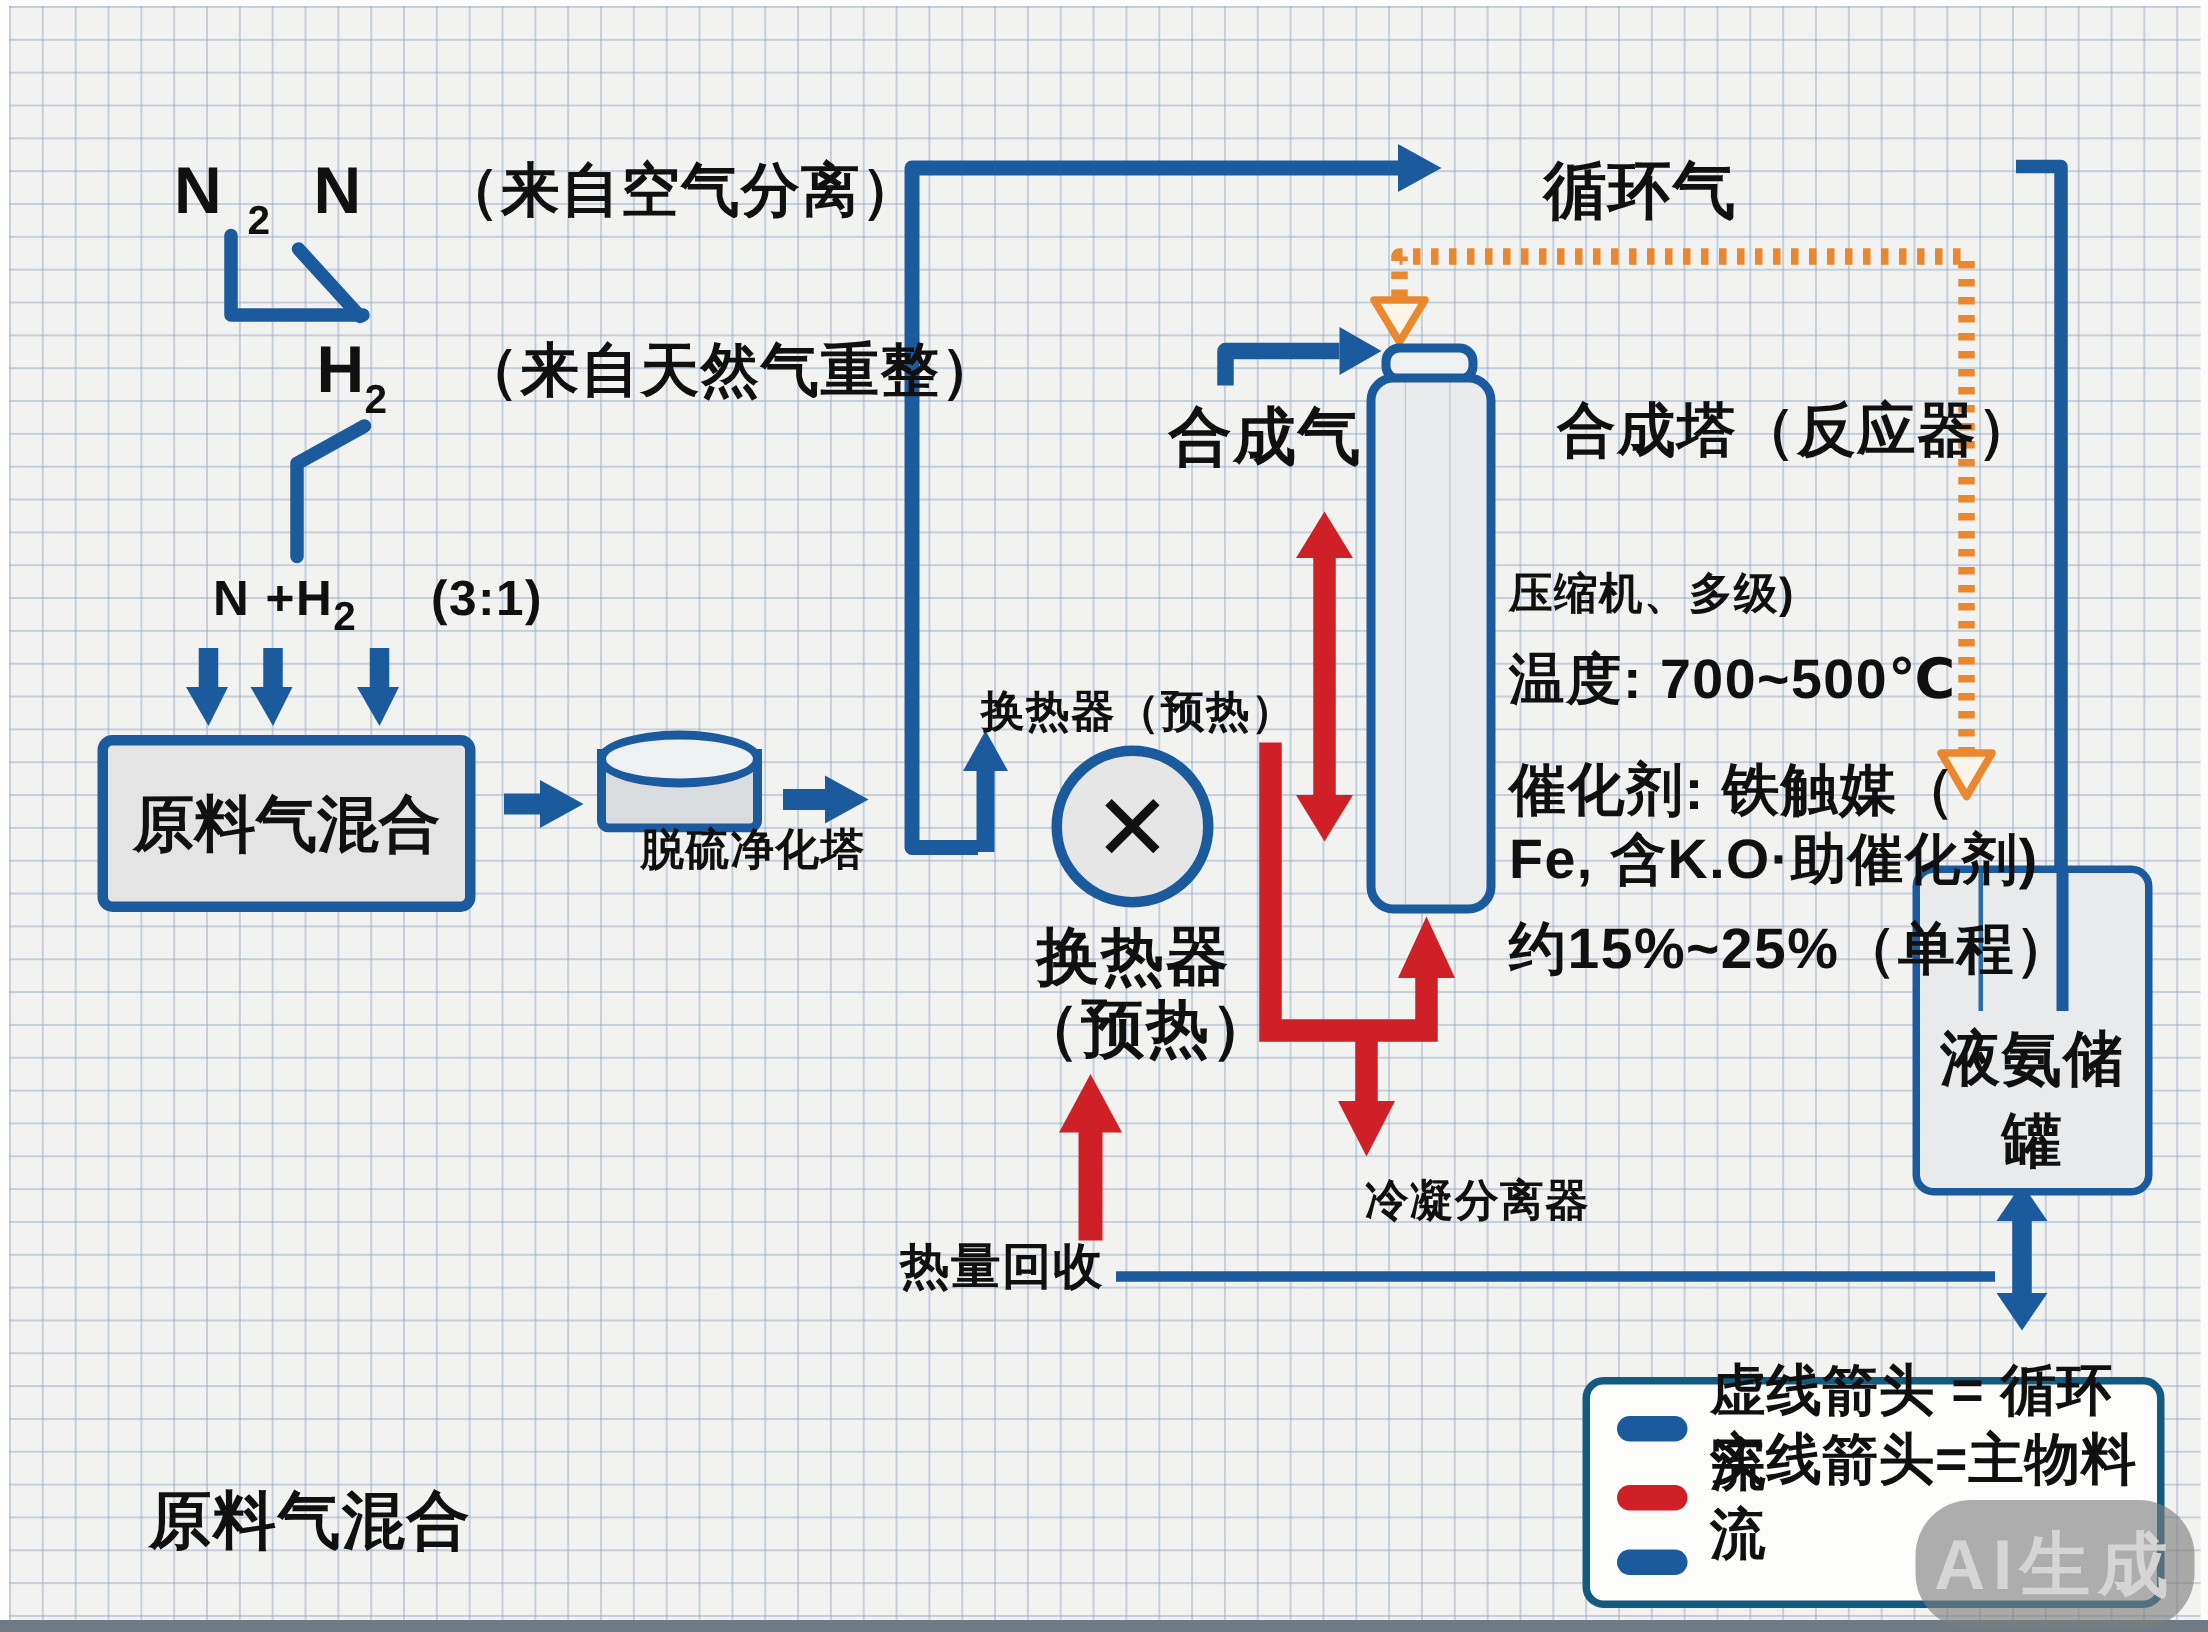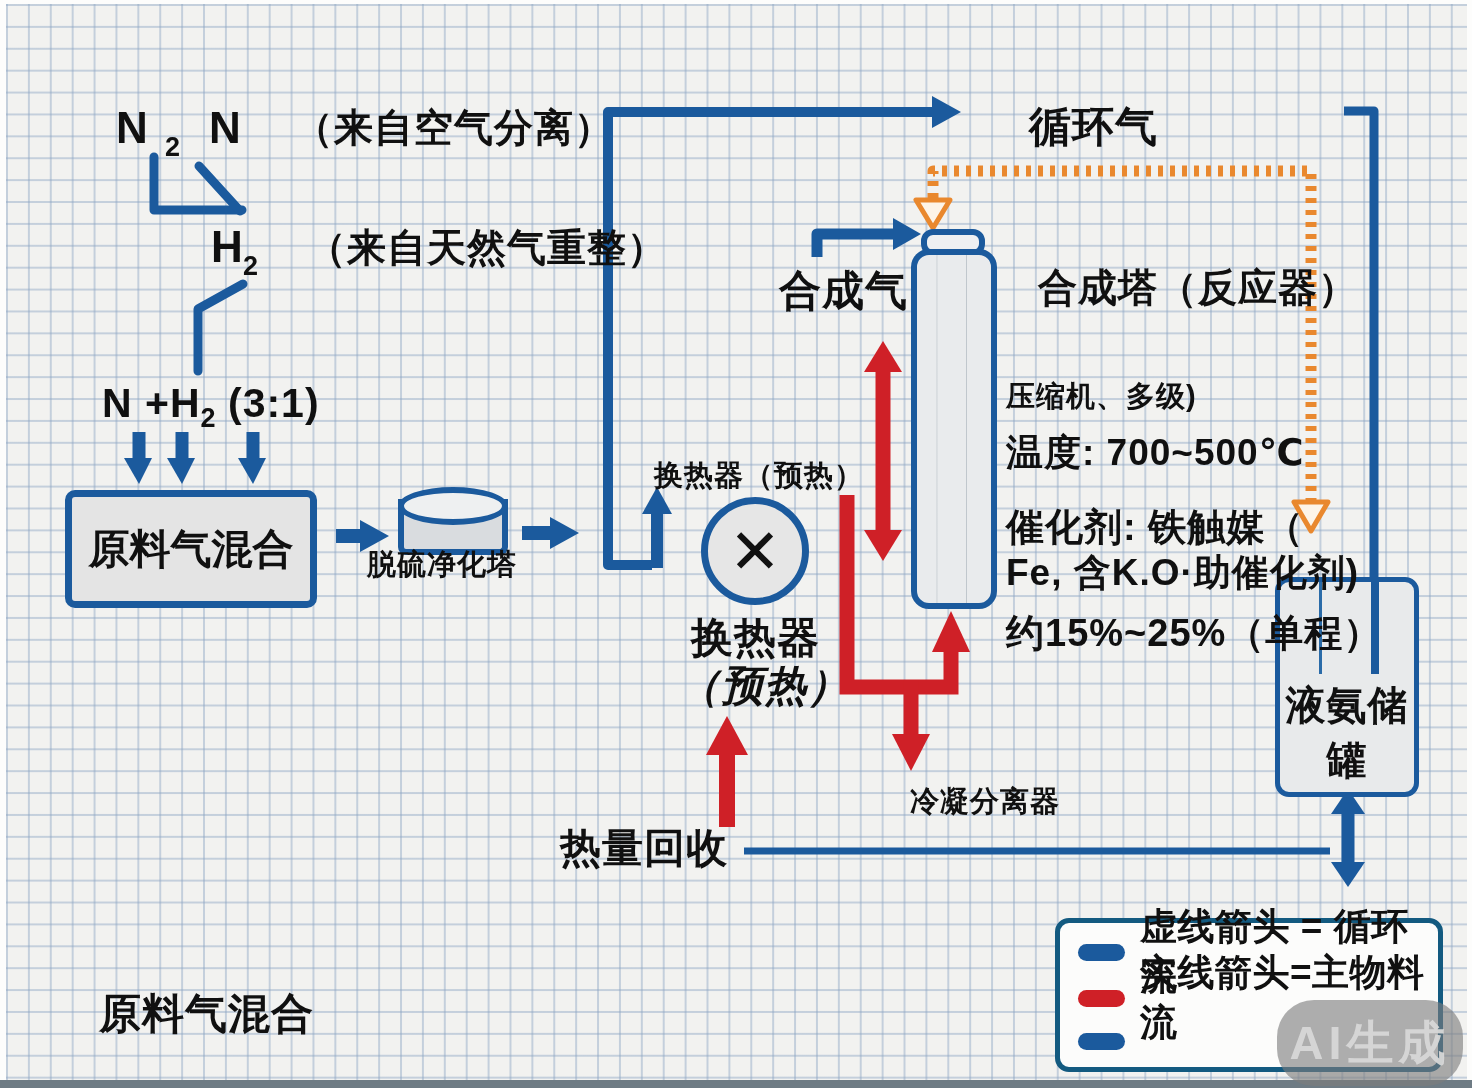--- a/index.html
+++ b/index.html
@@ -27,38 +27,38 @@
   .hx-circle{left:701px;top:497px;width:108px;height:108px;border-radius:50%;
              border:7px solid #1b5a9d;background:#e6e6e6;display:flex;align-items:center;
              justify-content:center;font-size:62px;color:#111;}
   
   .reactor-lid{left:921px;top:229px;width:64px;height:27px;border:6px solid #1b5a9d;
                border-radius:12px;background:#eef0f2;}
   .reactor-body{left:911px;top:249px;width:86px;height:360px;border:6px solid #1b5a9d;border-radius:18px;
                 background:linear-gradient(90deg,transparent 26%,rgba(150,162,172,.55) 27%,transparent 28%,
                 transparent 66%,rgba(150,162,172,.55) 67%,transparent 68%),#e9ebed;}
   
-  .tank{left:1275px;top:577px;width:144px;height:220px;border:5px solid #1b5a9d;border-radius:14px;
+  .tank{left:1275px;top:577px;width:160px;height:220px;border:5px solid #1b5a9d;border-radius:14px;
         background:#e8eaeb;}
   .tank .vline{position:absolute;top:0;width:3px;height:92px;background:#2a6ba8;}
   .tank .pipe{position:absolute;top:0;width:8px;height:92px;background:#1b5a9d;}
   .tank .tank-label{position:absolute;left:0;right:0;top:96px;text-align:center;font-size:40px;letter-spacing:1px;}
   
   .legend{left:1055px;top:918px;width:388px;height:154px;border:5px solid #135a80;border-radius:14px;
           background:#fcfcfb;display:flex;flex-direction:column;justify-content:center;
           padding:6px 0 6px 18px;z-index:2;}
   .legend .row{display:flex;align-items:center;height:46px;}
   .legend .swatch{width:47px;height:17px;border-radius:9px;margin-right:15px;flex:0 0 auto;}
   .legend .ltext{font-size:37px;letter-spacing:0.5px;}
   
   .watermark{left:1277px;top:1000px;width:186px;height:86px;border-radius:37px;
              background:rgba(125,125,125,.62);display:flex;align-items:center;justify-content:center;
              z-index:4;color:rgba(215,215,215,.95);font-size:47px;letter-spacing:5px;}
   .sub{font-size:27px;vertical-align:-10px;letter-spacing:0;}
-  .fs44{font-size:44px;} .fs42{font-size:42px;} .fs41{font-size:41px;} .fs40{font-size:29px;}
+  .fs44{font-size:44px;} .fs42{font-size:42px;} .fs41{font-size:33px;margin-left:40px;} .fs40{font-size:29px;}
   .fs39{font-size:39px;margin-left:32px;} .fs38{font-size:38px;} .fs37{font-size:37px;} .fs27{font-size:27px;}
 </style>
 </head>
 <body>
 
 <div class="stage">
   <div class="paper"></div>
 
   <svg class="lines" width="1472" height="1088" viewBox="0 0 1472 1088">
 
@@ -167,29 +167,29 @@
   <div class="lbl fs27" style="left:165px;top:133px;">2</div>
   <div class="lbl fs44" style="left:209px;top:105px;">N</div>
   <div class="lbl fs39" style="left:262px;top:108px;">（来自空气分离）</div>
 
   <div class="lbl fs44" style="left:211px;top:224px;">H</div>
   <div class="lbl fs27" style="left:243px;top:252px;">2</div>
   <div class="lbl fs39" style="left:275px;top:228px;">（来自天然气重整）</div>
 
   <div class="lbl" style="left:102px;top:382px;"><span class="fs41">N +H</span><span class="sub">2</span><span class="fs41"> (3:1)</span></div>
 
-  <div class="lbl fs40" style="left:367px;top:552px;width:198px;text-align:left;font-family:Liberation Mono, monospace;">脱硫净化塔</div>
+  <div class="lbl fs40" style="left:379px;top:552px;width:198px;text-align:right;">脱硫净化塔</div>
 
   <div class="lbl fs42" style="left:993px;top:105px;padding-left:36px;">循环气</div>
   <div class="lbl fs42" style="left:779px;top:269px;">合成气</div>
   <div class="lbl fs39" style="left:1006px;top:268px;">合成塔（反应器）</div>
 
   <div class="lbl fs40" style="left:654px;top:460px;">换热器（预热）</div>
   <div class="lbl fs42" style="left:691px;top:616px;">换热器</div>
-  <div class="lbl fs42" style="left:678px;top:664px;font-style:italic;">（预热）</div>
+  <div class="lbl fs42" style="left:678px;top:664px;">（预热）</div>
 
   <div class="lbl fs40" style="left:1006px;top:381px;">压缩机、多级)</div>
   <div class="lbl fs37" style="left:1006px;top:434px;">温度: 700~500℃</div>
   <div class="lbl fs38" style="left:1006px;top:508px;">催化剂: 铁触媒（</div>
   <div class="lbl fs37" style="left:1006px;top:554px;">Fe, 含K.O·助催化剂)</div>
   <div class="lbl fs38" style="left:1006px;top:614px;">约15%~25%（单程）</div>
 
   <div class="lbl fs40" style="left:910px;top:786px;">冷凝分离器</div>
   <div class="lbl fs41" style="left:560px;top:827px;">热量回收</div>
   <div class="lbl fs42" style="left:99px;top:992px;">原料气混合</div>

